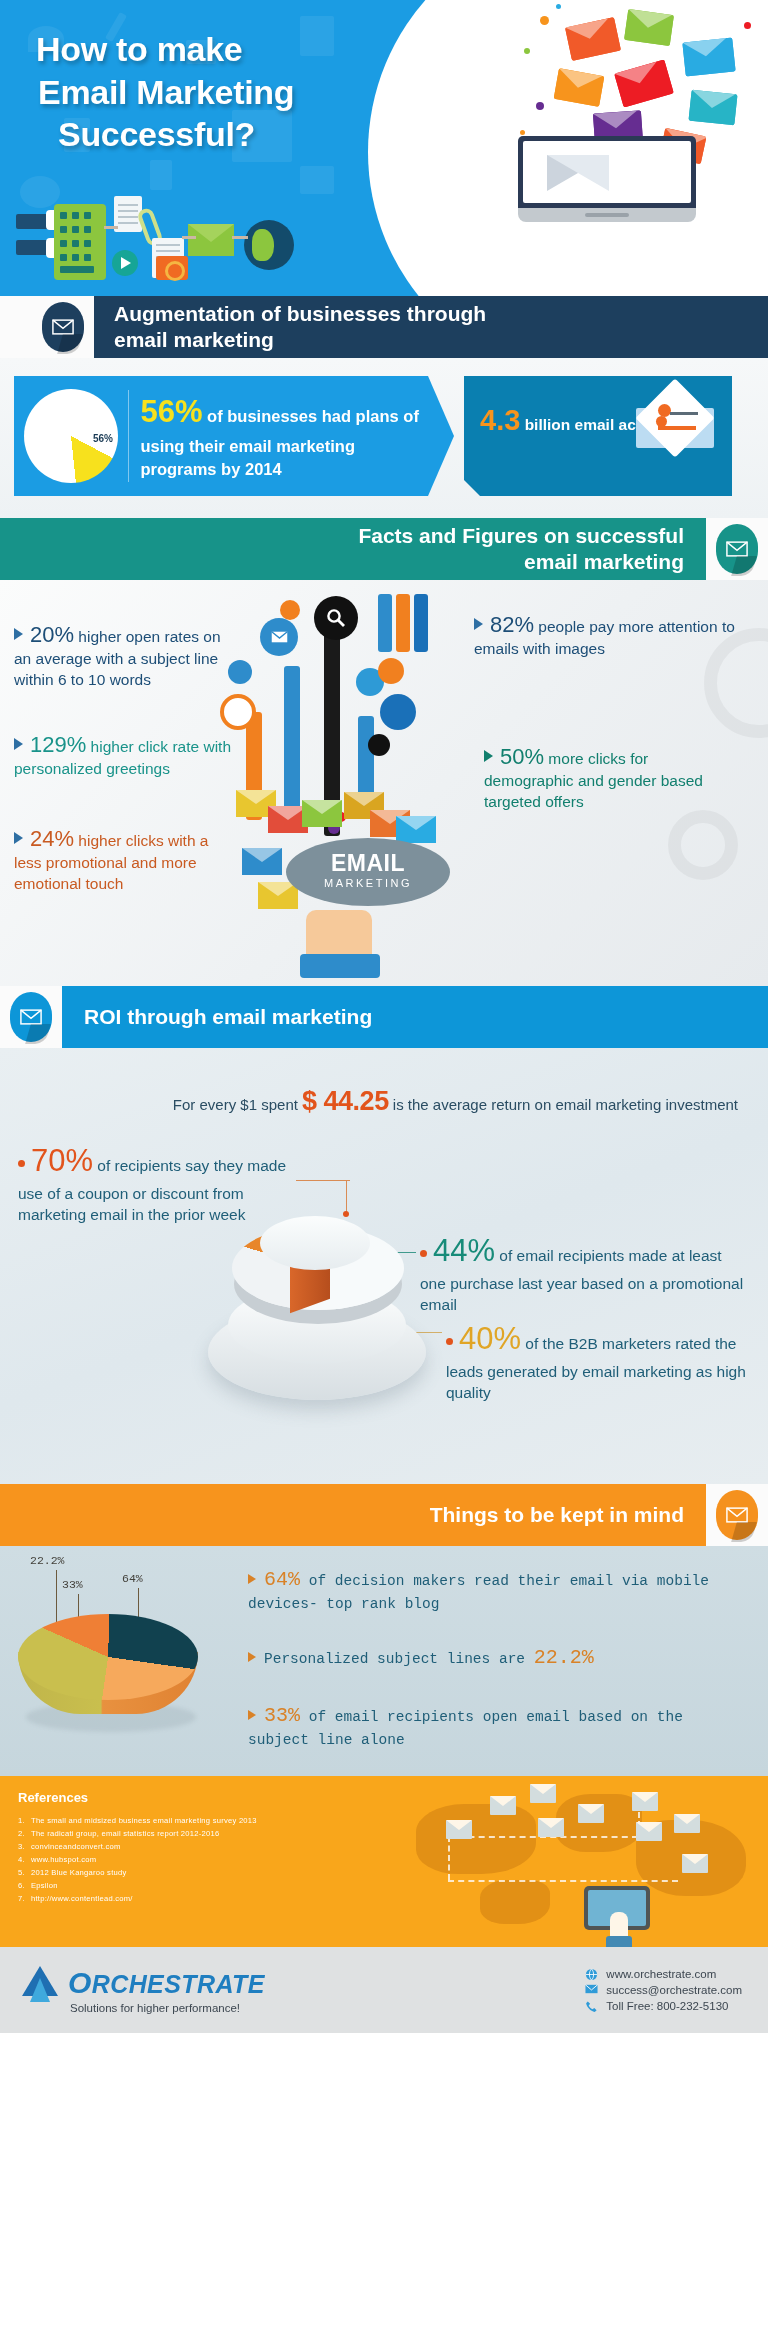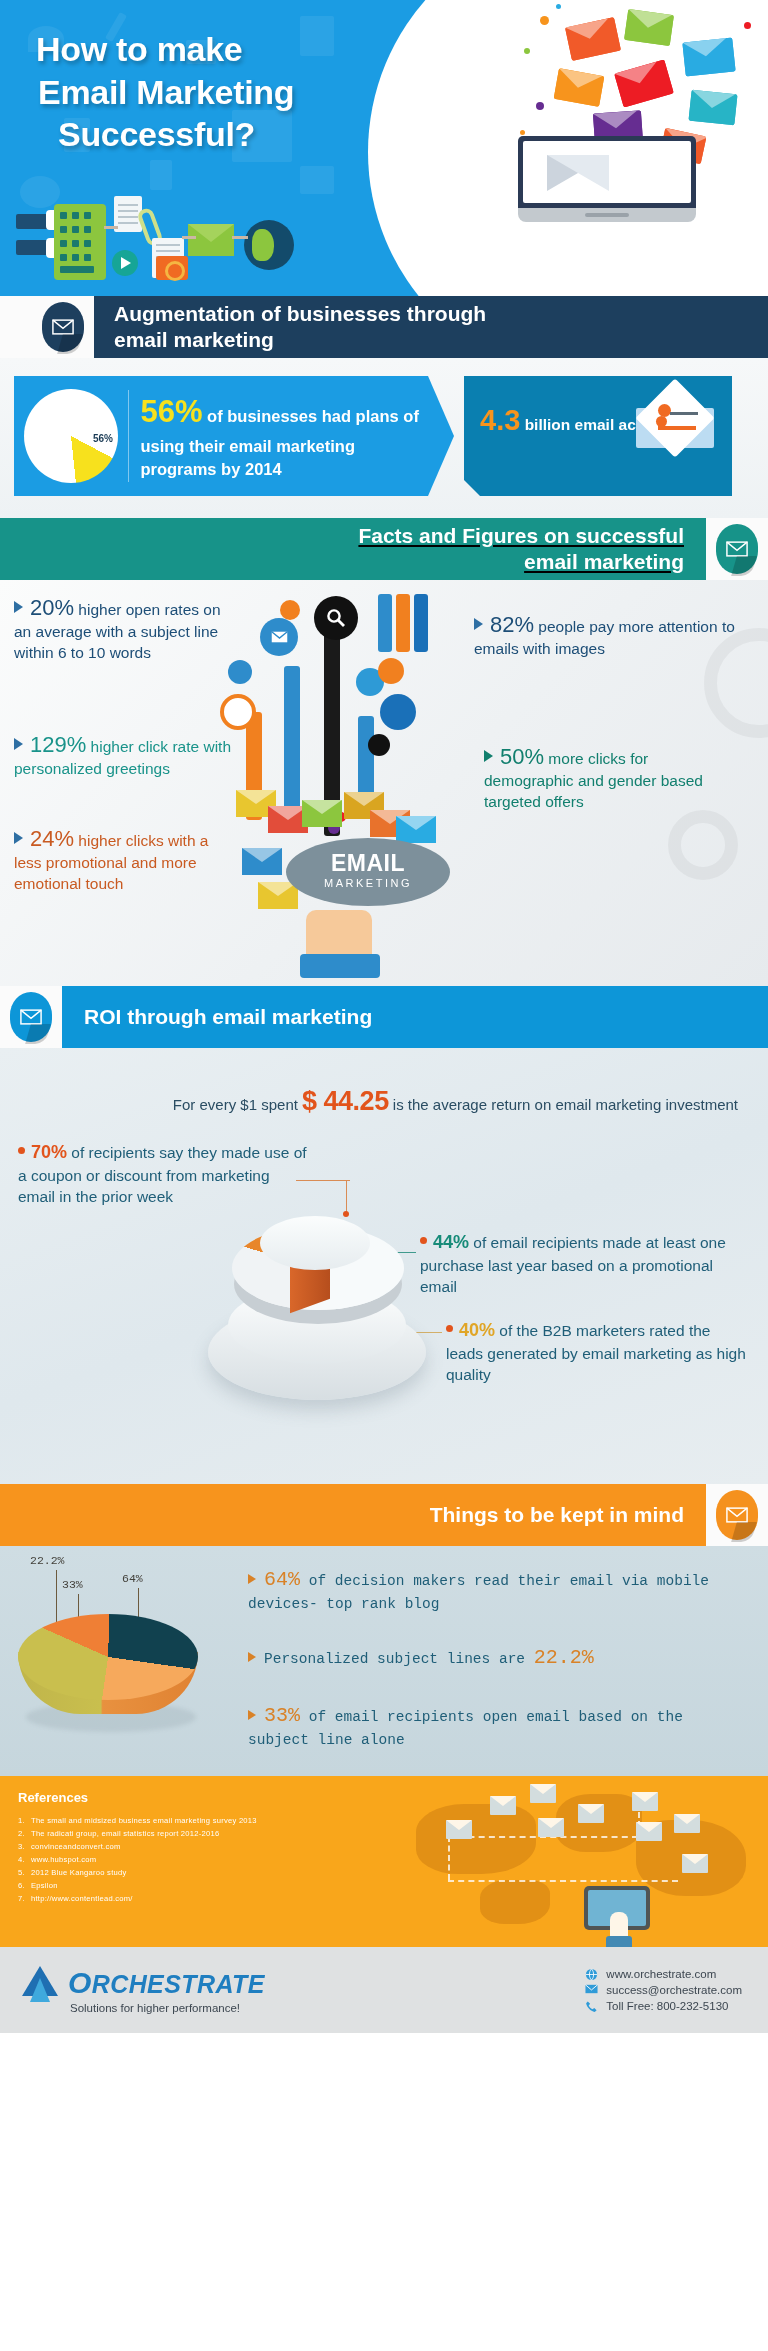--- a/index.html
+++ b/index.html
@@ -109,21 +109,21 @@
     position:absolute; right:-13px; top:50%; margin-top:-13px; width:0;height:0;
     border-top:13px solid transparent; border-bottom:13px solid transparent;
   }
   .bar h2 { color:#fff; font-size:21px; font-weight:bold; line-height:1.22; }
 
   .bar-dark { background:#fbfbfb;padding-left:32px; }
   .bar-dark .badge { background:#1d3f5e; }
   .bar-dark .strip { background:#1d3f5e; padding-left:20px; }
   .bar-dark .strip .notch { border-left:13px solid #1d3f5e; }
 
-  .bar-teal { background:#fbfbfb; flex-direction:row-reverse;text-decoration:underline; }
+  .bar-teal { background:#fbfbfb; flex-direction:row-reverse; }
   .bar-teal .badge { background:#179389; }
   .bar-teal .strip { background:#179389; padding-right:22px; justify-content:flex-end; text-align:right; }
   .bar-teal .strip .notch-r { border-right:13px solid #179389; }
 
   .bar-blue { background:#fbfbfb; }
   .bar-blue .badge { background:#0d96d8; }
   .bar-blue .strip { background:#0d96d8; padding-left:22px; }
   .bar-blue .strip .notch { border-left:13px solid #0d96d8; }
 
   .bar-orange { background:#4c1d95; flex-direction:row-reverse; }
@@ -207,21 +207,21 @@
   
   .sec3 {
     position:relative; height:436px;
     background:linear-gradient(160deg,#e9eff2 0%,#dfe8ed 50%,#e7edf0 100%);
     overflow:hidden;
   }
   .roi-lead { position:absolute; left:30px; top:38px; width:708px; text-align:right;
     font-size:15px; color:#2a4d63; }
   .roi-lead .amt { color:#e2541c; font-size:27px; font-weight:bold; letter-spacing:-.5px;}
   .roi-item { position:absolute; font-size:15.5px; line-height:1.38; color:#1f5e78; }
-  .roi-item .pct { font-size:18px; font-weight:bold; }
+  .roi-item .pct { font-size:31px; font-weight:normal; }
   .roi-item .bull { display:inline-block; width:7px;height:7px;border-radius:50%; margin-right:6px; vertical-align:4px; }
   .r-orange .pct{color:#e2541c;} .r-orange .bull{background:#e2541c;}
   .r-teal .pct{color:#178b79;} .r-teal .bull{background:#e2541c;}
   .r-gold .pct{color:#e0a526;} .r-gold .bull{background:#e2541c;}
   .lead-line { position:absolute; background:#c8925f; height:1px; }
   .lead-dot { position:absolute; width:6px;height:6px;border-radius:50%; }
 
   
   .pie3d { position:absolute; left:204px; top:160px; width:230px; height:200px; }
   .pie3d .plat {
@@ -515,21 +515,21 @@
       <div class="envm" style="left:30px;top:288px;background:#e8c62f;"></div>
 
       <div class="bubble">
         <div class="t1">EMAIL</div>
         <div class="t2">MARKETING</div>
       </div>
       <div class="hand"></div>
       <div class="sleeve"></div>
     </div>
 
-    <div class="fact f-navy" style="left:14px;top:13px;width:210px;">
+    <div class="fact f-navy" style="left:14px;top:40px;width:210px;">
       <span class="tri"></span><span class="pct">20%</span>
       <span>higher open rates on an average with a subject line within 6 to 10 words</span>
     </div>
 
     <div class="fact f-teal" style="left:14px;top:150px;width:220px;">
       <span class="tri"></span><span class="pct">129%</span>
       <span>higher click rate with personalized greetings</span>
     </div>
 
     <div class="fact f-orange" style="left:14px;top:244px;width:200px;">

